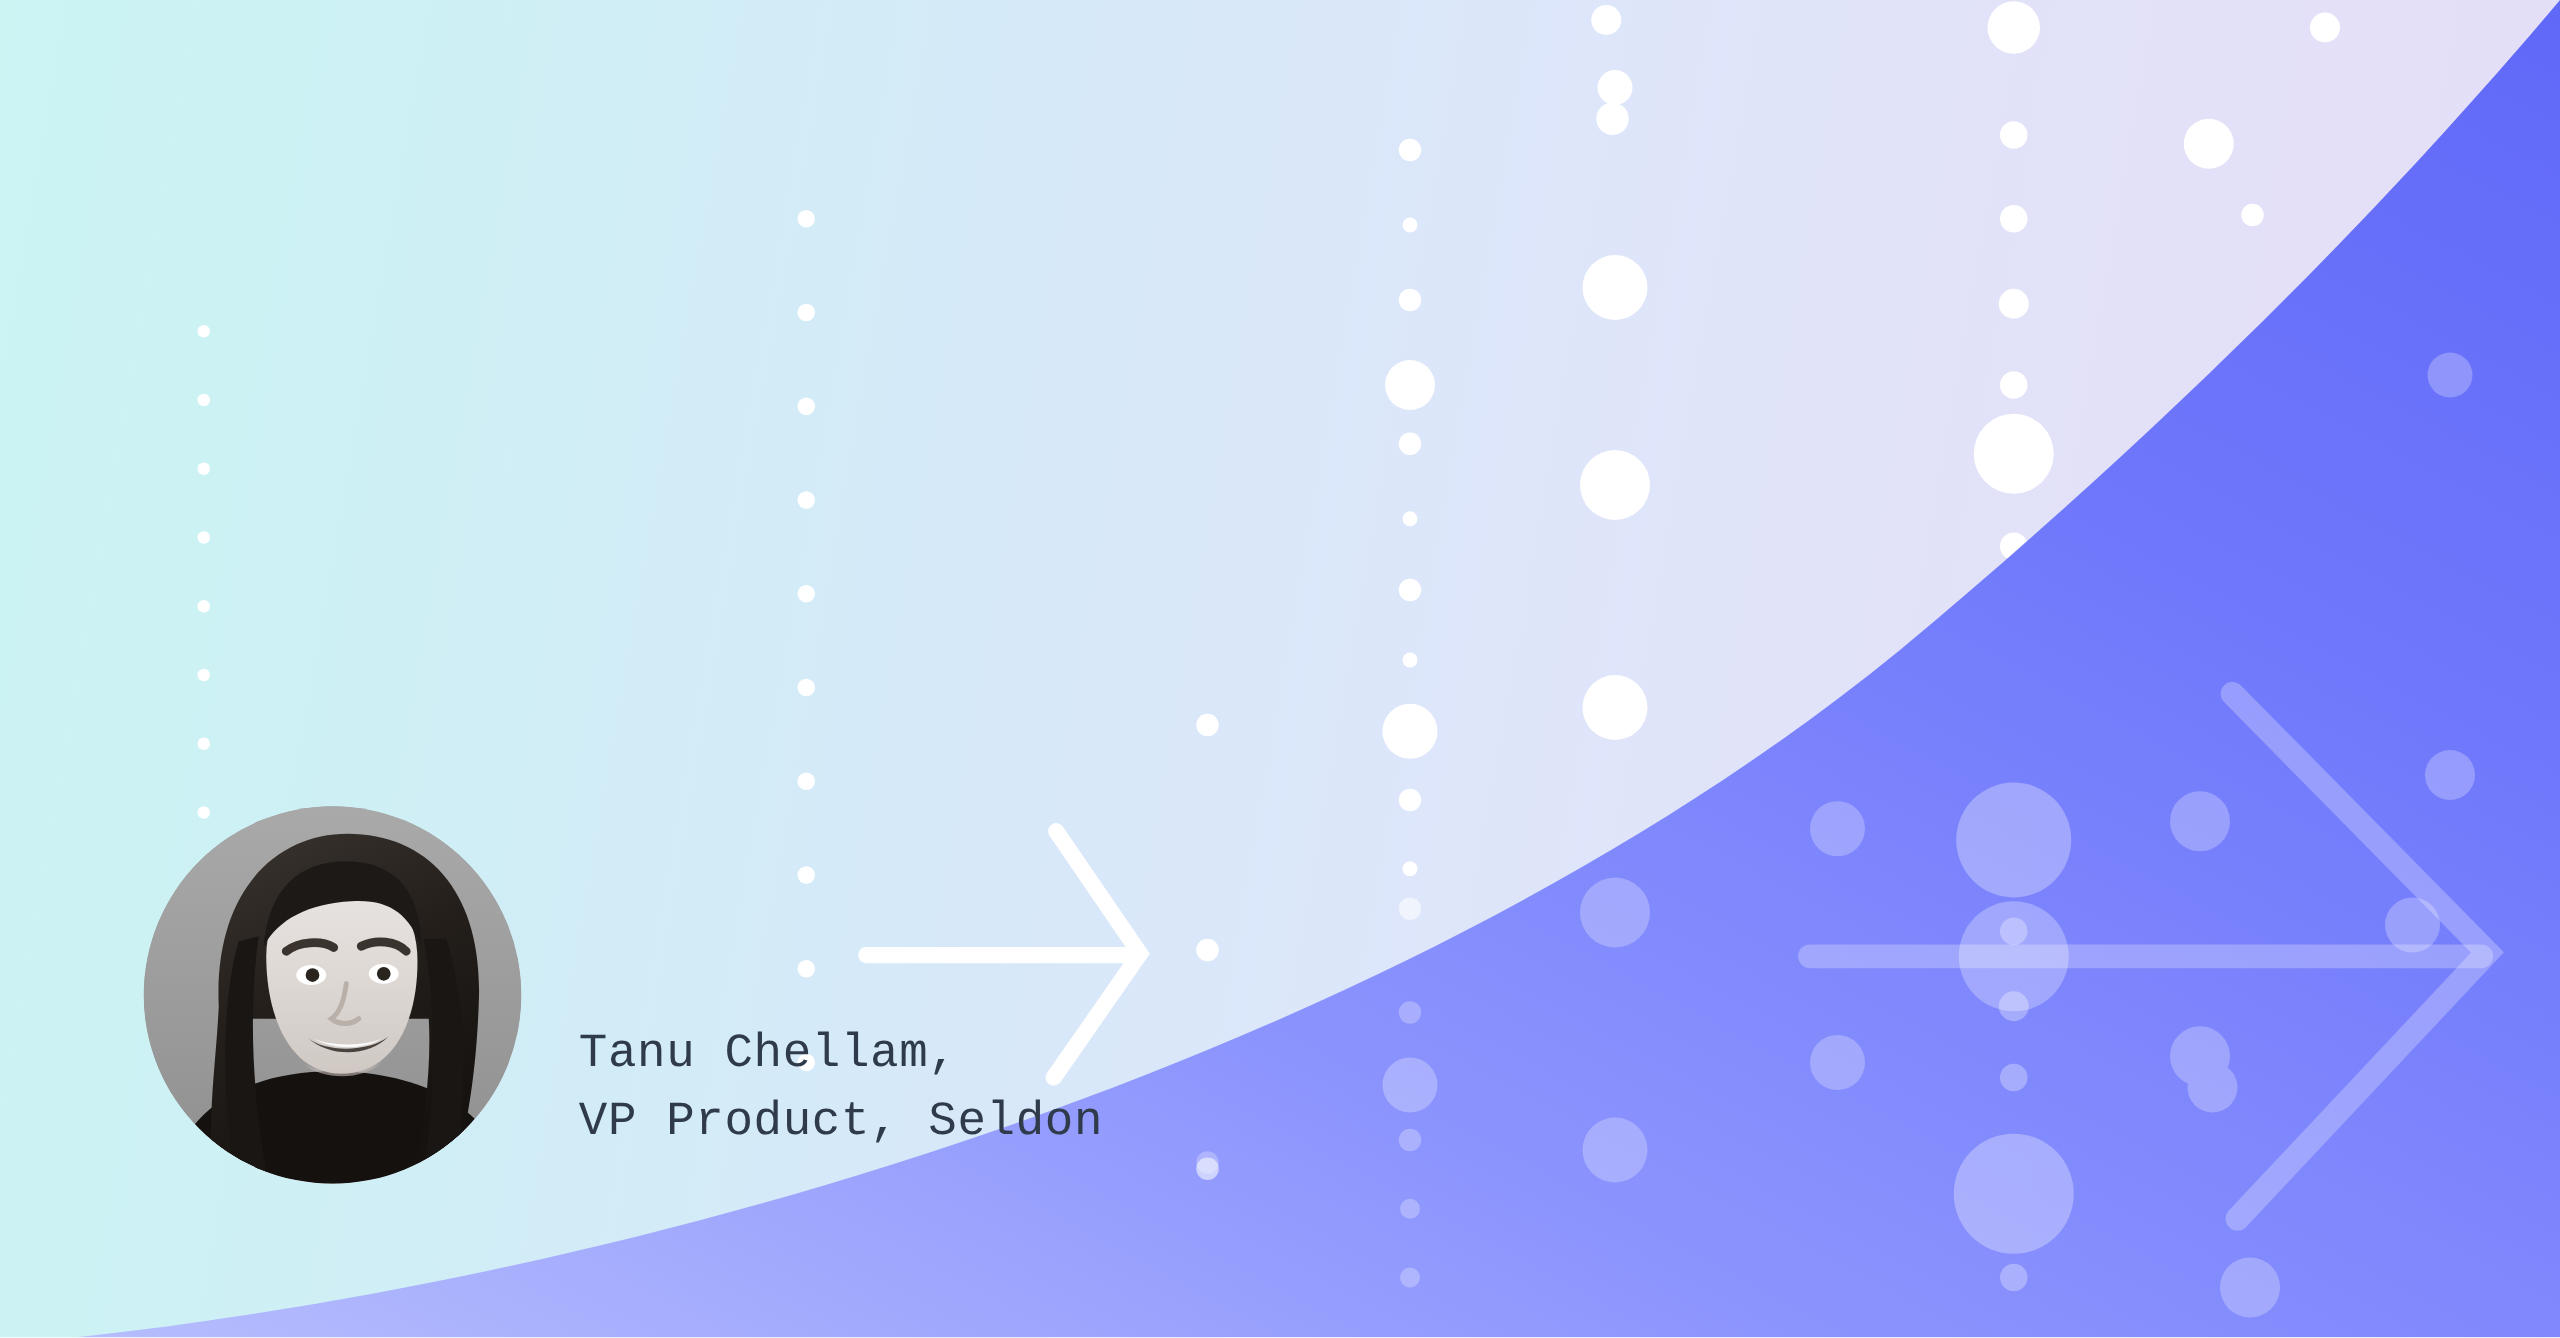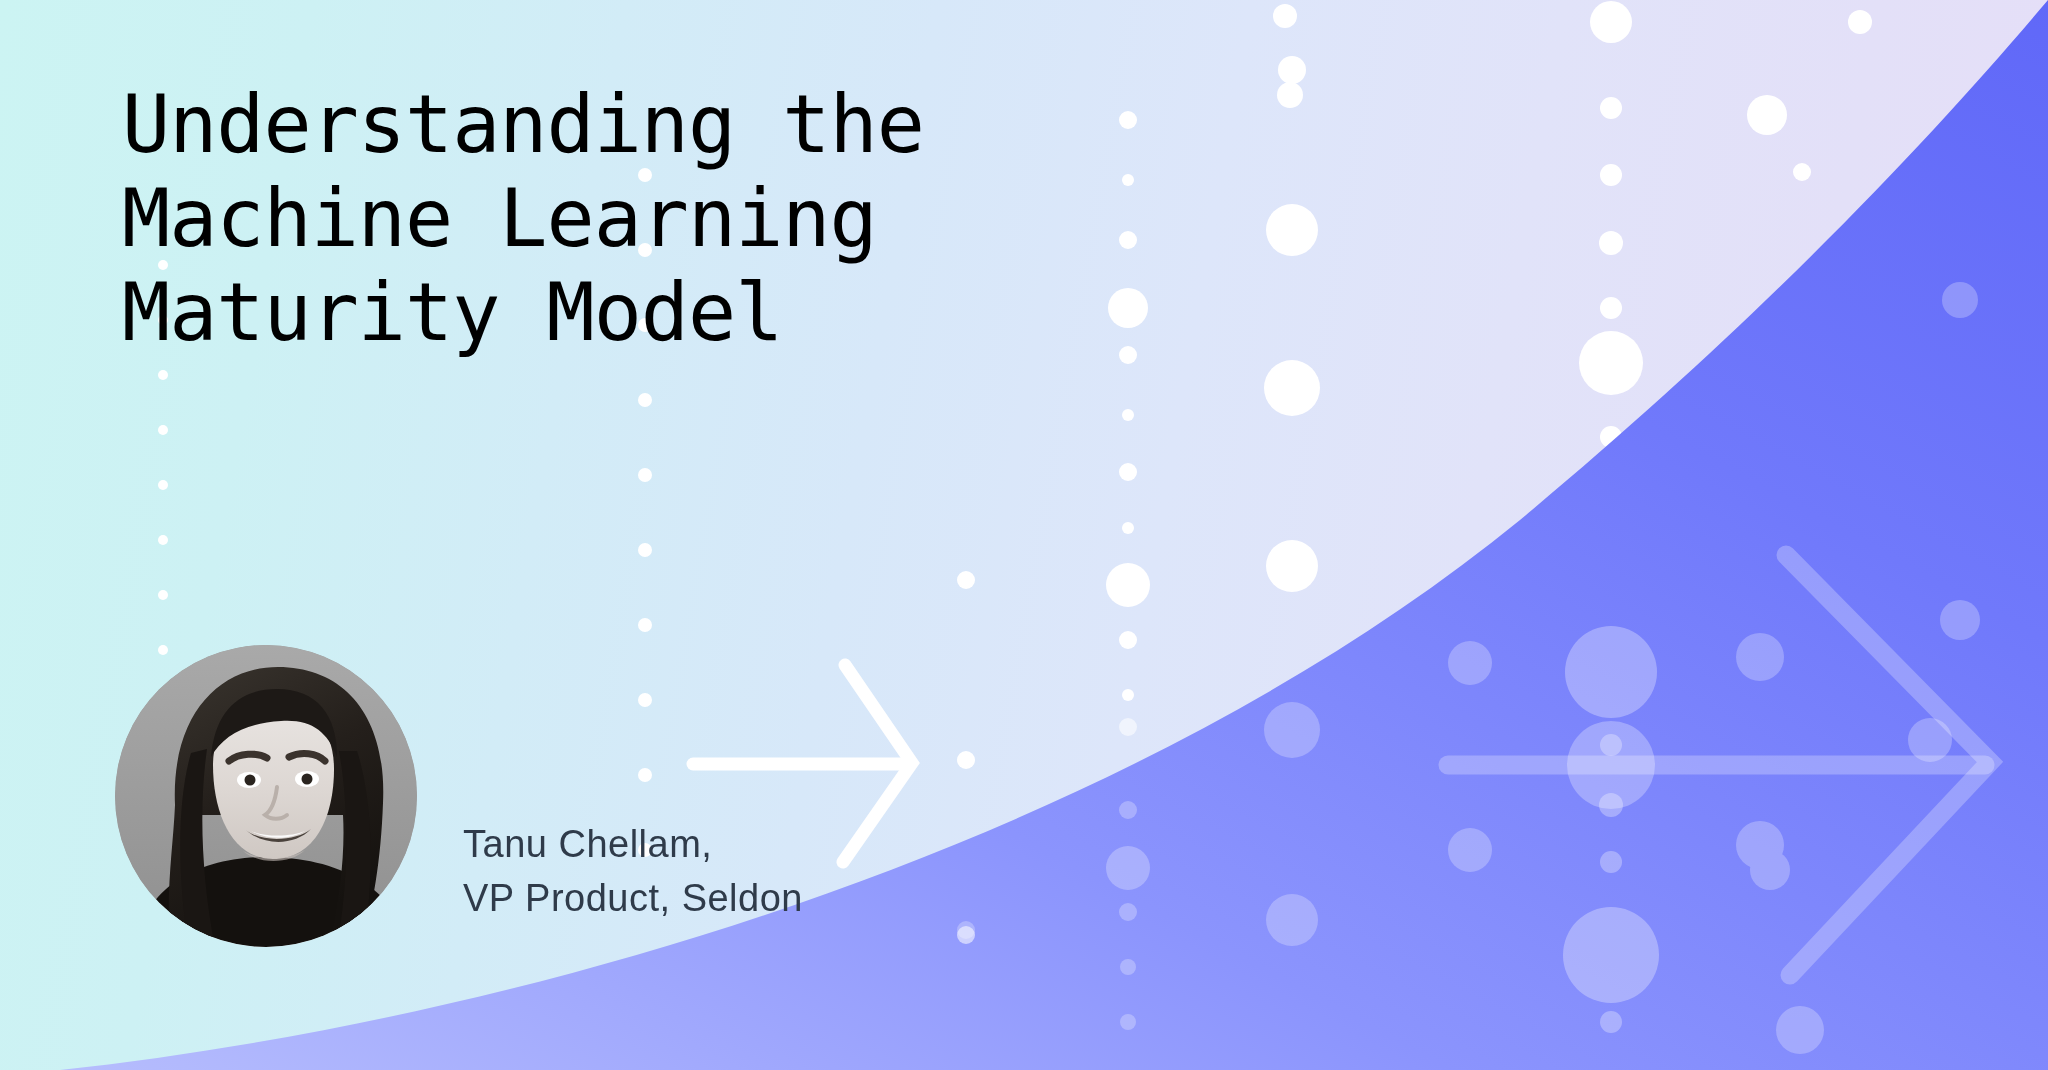--- a/index.html
+++ b/index.html
@@ -58,21 +58,21 @@
     width:302px; height:302px;
     border-radius:50%;
     overflow:hidden;
     background:#9d9d9d;
   }
   #avatar svg { display:block; width:302px; height:302px; }
 
   #speaker {
     position:absolute;
     left:463px; top:817px;
-    font-family:Liberation Sans, sans-serif;
+    font-family:Liberation Mono, monospace;
     font-size:38px;
     line-height:54px;
     font-weight:400;
     letter-spacing:0.5px;
     color:#2f3b4a;
     white-space:pre-line;
   }
 </style>
 </head>
 <body>
@@ -223,23 +223,20 @@
       <g fill="#ffffff" opacity="0.55">
         <circle cx="966" cy="935" r="9"></circle>
         <circle cx="1128" cy="727" r="9"></circle>
       </g>
 
     </g>
   </svg>
 
   <div id="content">
 
-    <h1 id="title">Understanding the
-Machine Learning
-Maturity Model</h1>
 
     <div id="avatar">
 
       <svg viewBox="0 0 302 302">
         <defs>
           <clipPath id="avClip">
               <circle cx="151" cy="151" r="151"></circle>
             </clipPath>
           <linearGradient id="bgGrey" x1="0" y1="0" x2="0" y2="1">
             <stop offset="0%" stop-color="#a9a9a9"></stop>

